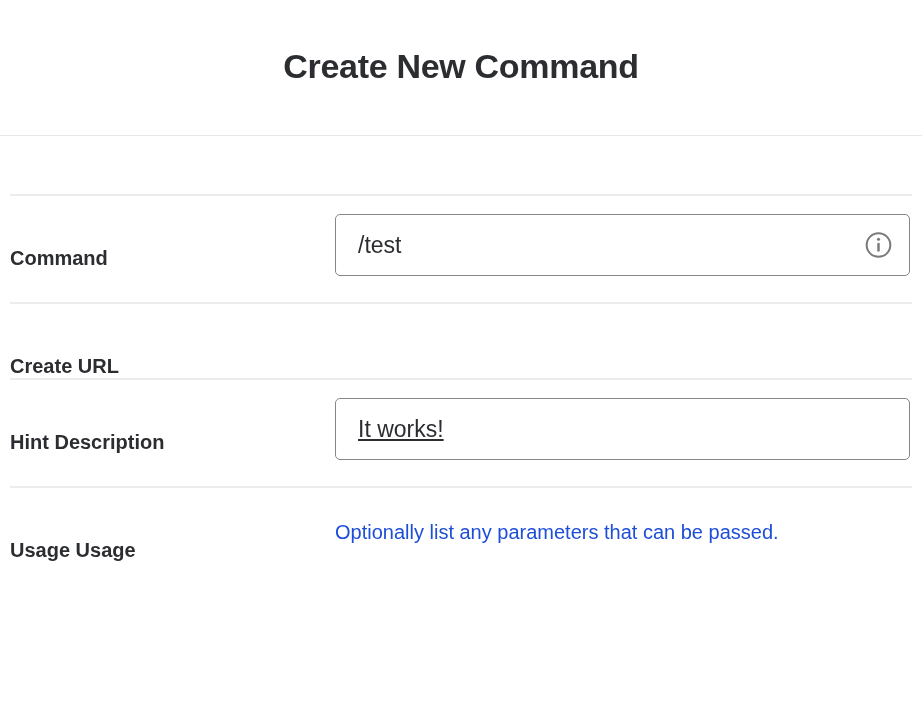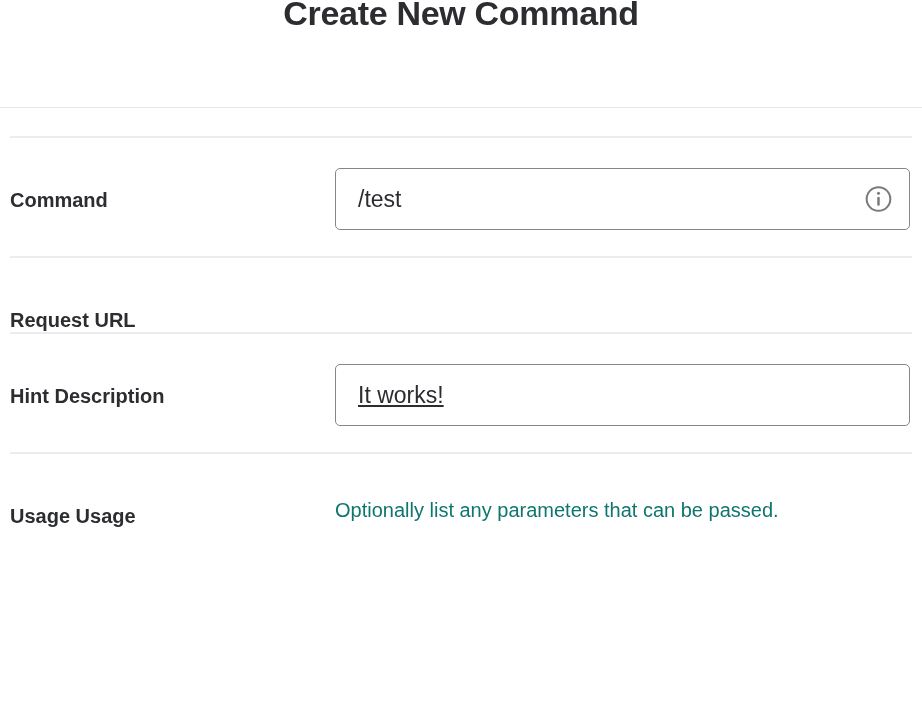--- a/index.html
+++ b/index.html
@@ -17,25 +17,25 @@
 
   .page {
     position: relative;
     width: 922px;
     height: 726px;
     box-sizing: border-box;
   }
 
   
   .header {
-    height: 108px;
+    height: 136px;
     box-sizing: border-box;
     border-bottom: 1px solid #e8e8e8;
     display: flex;
-    align-items: flex-start;
+    align-items: center;
     justify-content: center;
     background: #ffffff;
   }
   .header-title {
     font-size: 34px;
     font-weight: bold;
     color: #2c2d30;
     letter-spacing: -0.3px;
     line-height: 1;
     margin-top: -4px;
@@ -48,39 +48,39 @@
   }
 
   .row {
     display: flex;
     align-items: flex-start;
     border-top: 2px solid #ececec;
     box-sizing: border-box;
   }
   .row.first {
     border-top: 2px solid #ececec;
-    margin-top: 28px;
+    margin-top: 58px;
     justify-content: space-between;
   }
 
   .row-label {
     width: 325px;
     flex: 0 0 325px;
     font-size: 20px;
     font-weight: bold;
     color: #2c2d30;
     line-height: 1.2;
     box-sizing: border-box;
     padding-top: 50px;
   }
 
   .row-field {
     flex: 1 1 auto;
     box-sizing: border-box;
-    padding-top: 30px;
+    padding-top: 18px;
     padding-bottom: 26px;
   }
 
   .input-wrap {
     position: relative;
     width: 575px;
     height: 62px;
     box-sizing: border-box;
   }
 
@@ -118,21 +118,21 @@
   }
   .info-icon svg {
     display: block;
     width: 27px;
     height: 27px;
   }
 
   .help-text {
     margin-top: 14px;
     font-size: 20px;
-    color: #0f766e;
+    color: #1d4ed8;
     line-height: 1.25;
   }
 </style>
 </head>
 <body>
 
 <div class="page">
 
   <div class="header">
     <div class="header-title">Create New Command</div>
@@ -150,21 +150,21 @@
               <circle cx="12" cy="12" r="10.5" fill="none" stroke="#7a7a7a" stroke-width="1.8"></circle>
               <circle cx="12" cy="6.9" r="1.35" fill="#7a7a7a"></circle>
               <rect x="10.9" y="10" width="2.2" height="8" rx="1" fill="#7a7a7a"></rect>
             </svg>
           </span>
         </div>
       </div>
     </div>
 
     <div class="row">
-      <div class="row-label">Request URL</div>
+      <div class="row-label">Create URL</div>
     </div>
 
     <div class="row">
       <div class="row-label">Hint Description</div>
       <div class="row-field">
         <div class="input-wrap">
           <input class="input-box no-icon" type="text" value="It works!" style="">
         </div>
       </div>
     </div>

